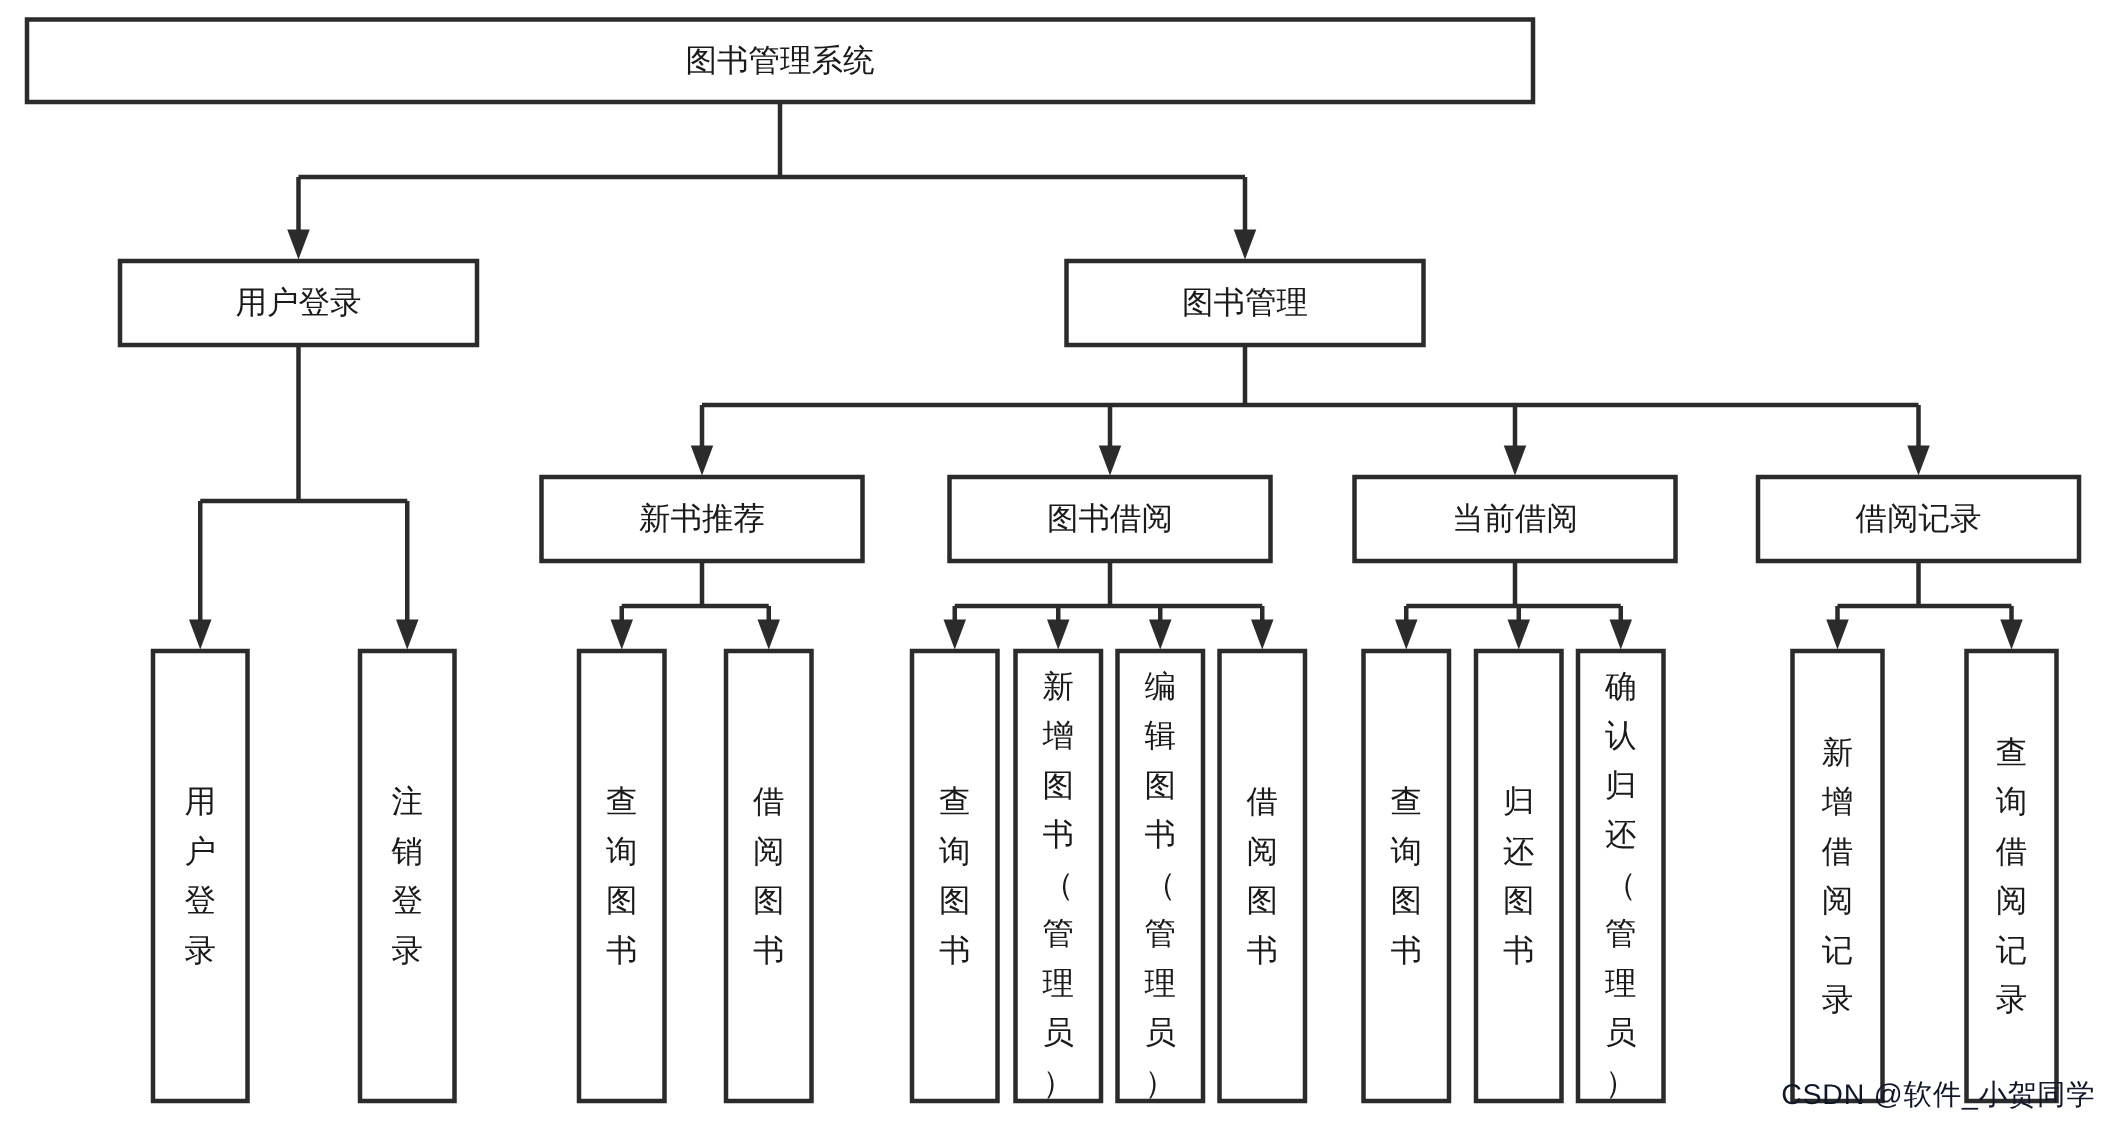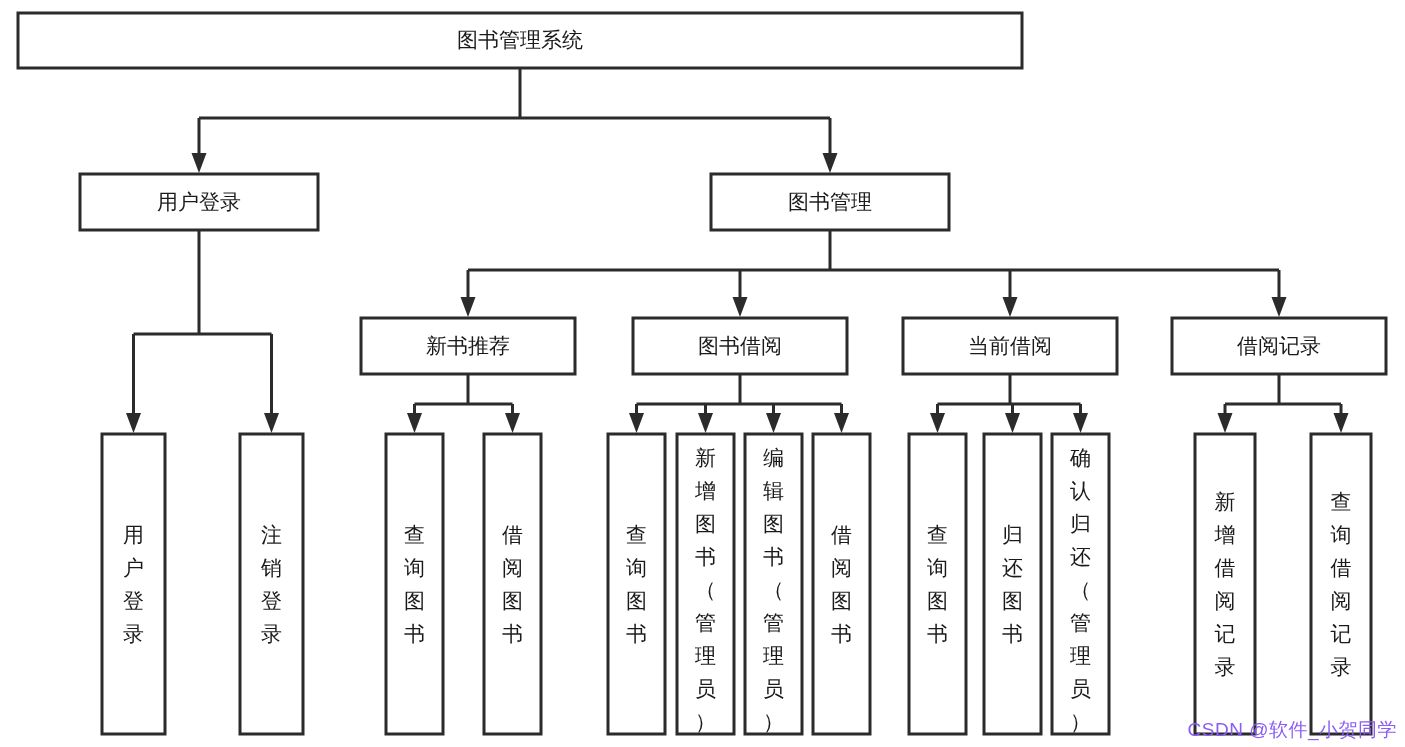--- a/index.html
+++ b/index.html
@@ -55,21 +55,21 @@
   .arrow-head {
     fill: #2b2b2b;
     stroke: none;
   }
   .watermark {
     position: absolute;
     right: 8px;
     bottom: 4px;
     font-family: "Liberation Sans", "DejaVu Sans", sans-serif;
     font-size: 19px;
-    color: #8b5cf6;
+    color: #0f172a;
     letter-spacing: 0.5px;
     white-space: nowrap;
     pointer-events: none;
   }
 </style>
 </head>
 <body>
 
 <div id="diagram-root">
   <svg class="diagram-canvas" viewBox="0 0 1405 747">

